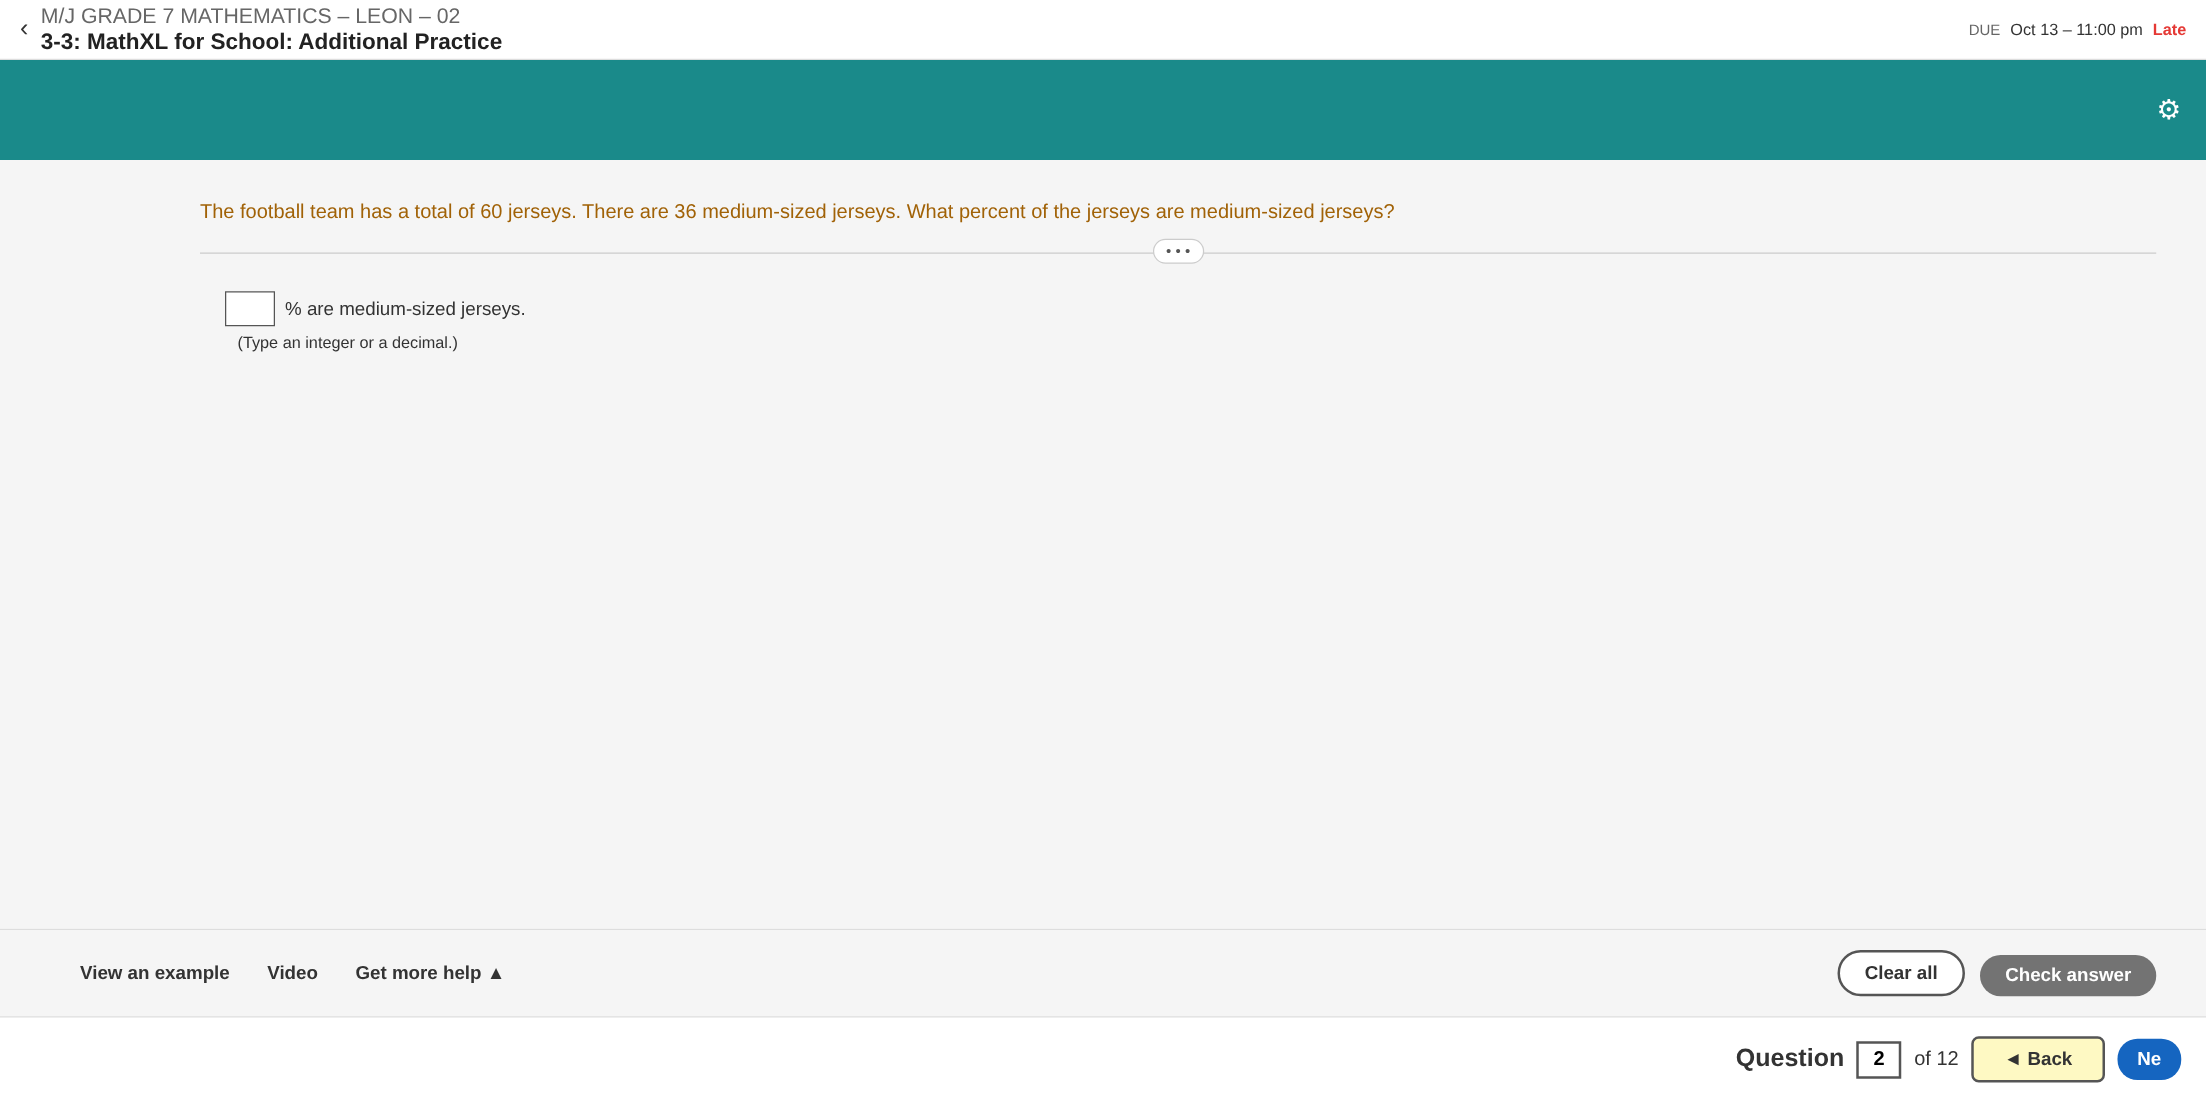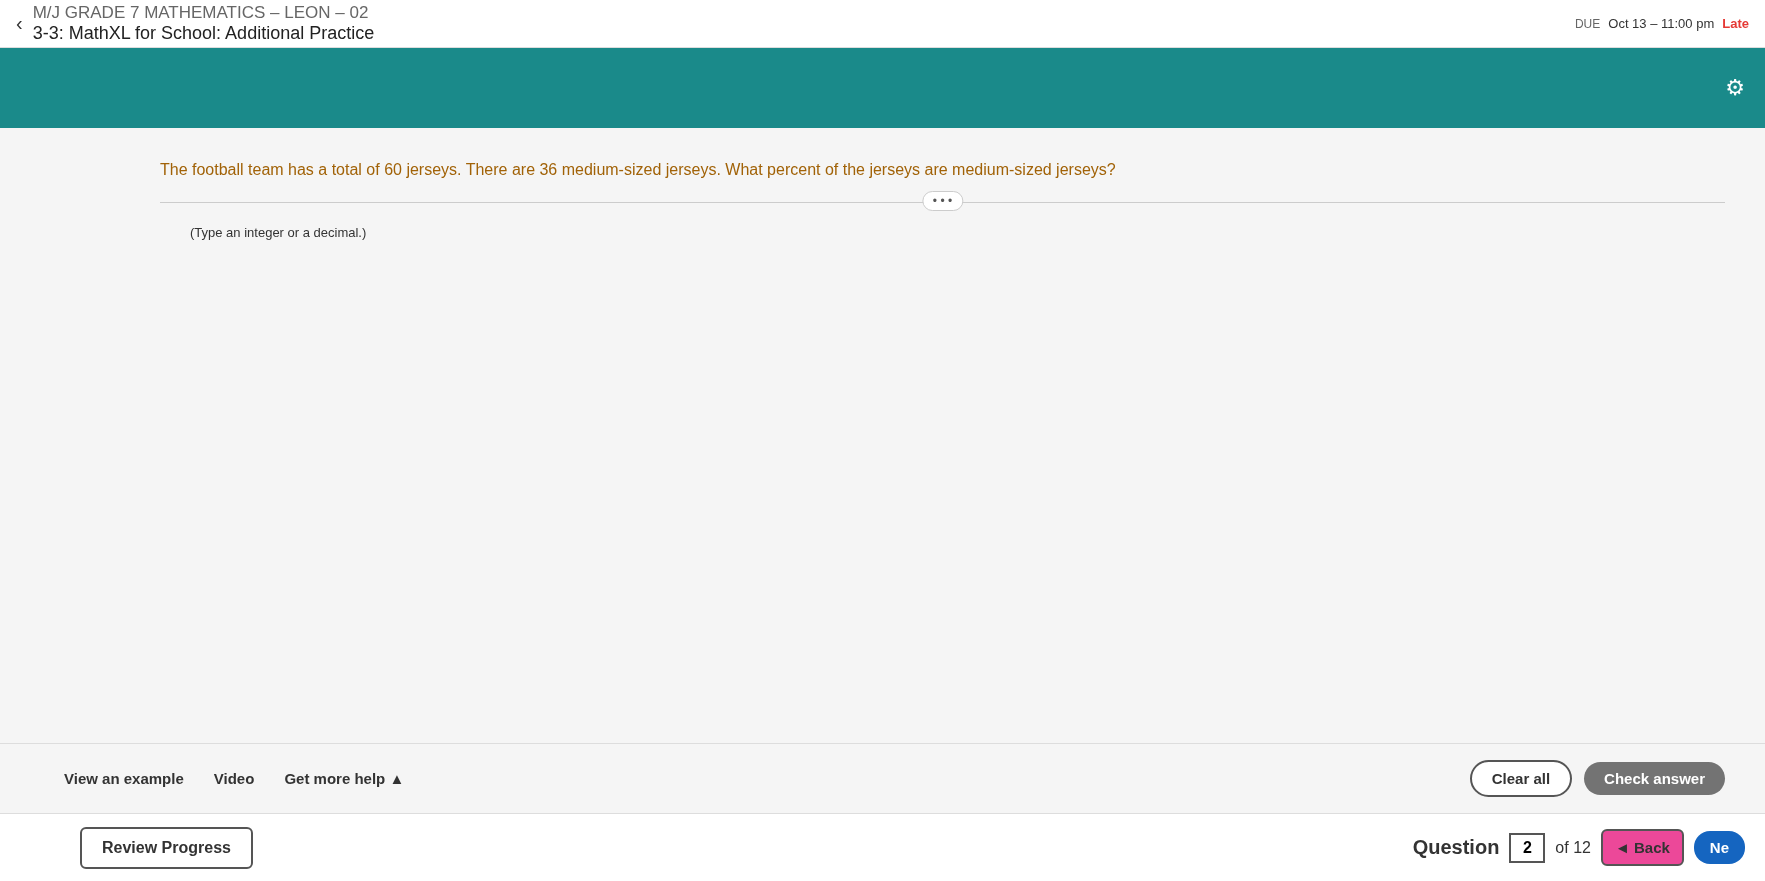--- a/index.html
+++ b/index.html
@@ -31,21 +31,21 @@
       font-size: 20px;
       color: #333;
       cursor: pointer;
     }
     .header-breadcrumb {
       font-size: 17px;
       color: #666;
     }
     .header-title {
       font-size: 18px;
-      font-weight: normal;
+      font-weight: bold;
       color: #222;
     }
     .top-header-right {
       display: flex;
       align-items: center;
       gap: 8px;
     }
     .due-label {
       font-size: 12px;
       color: #666;
@@ -166,21 +166,21 @@
       font-size: 15px;
       font-weight: bold;
       color: #333;
       cursor: pointer;
       text-decoration: none;
     }
 
     .action-bar-right {
       margin-left: auto;
       display: flex;
-      align-items: center;
+      align-items: flex-end;
       gap: 12px;
     }
 
     .clear-all-btn {
       background: #fff;
       border: 2px solid #555;
       border-radius: 20px;
       padding: 8px 20px;
       font-size: 15px;
       font-weight: bold;
@@ -249,22 +249,22 @@
     }
 
     .of-total {
       font-size: 16px;
       color: #333;
     }
 
     .back-btn {
       border: 2px solid #555;
       border-radius: 6px;
-      background: #ec4899;
-      padding: 8px 12px;
+      background: #fef9c3;
+      padding: 8px 24px;
       font-size: 15px;
       font-weight: bold;
       cursor: pointer;
       color: #333;
       display: flex;
       align-items: center;
       gap: 4px;
     }
 
     .next-btn {
@@ -301,38 +301,41 @@
 </div>
 
 <div class="main-content" style="flex: 1 1 0%; overflow: hidden; min-height: unset;">
   <p class="question-text">The football team has a total of 60 jerseys. There are 36 medium-sized jerseys. What percent of the jerseys are medium-sized jerseys?</p>
 
   <div class="divider">
     <button class="dots-btn">• • •</button>
   </div>
 
   <div class="answer-block">
+    <div class="answer-area">
+      <input type="text" class="answer-input" style="">
+      <span class="answer-label">% are medium-sized jerseys.</span>
+    </div>
     <div style="margin-left:10px; margin-top:4px;">
       <span class="answer-hint">(Type an integer or a decimal.)</span>
     </div>
   </div>
 </div>
 
 <div class="action-bar" style="position: static; margin-top: auto; bottom: unset; left: unset; right: unset;">
   <a class="action-link">View an example</a>
   <a class="action-link">Video</a>
   <a class="action-link">Get more help ▲</a>
   <div class="action-bar-right">
     <button class="clear-all-btn">Clear all</button>
     <button class="check-answer-btn">Check answer</button>
   </div>
 </div>
 
 <div class="footer" style="position: static; bottom: unset; left: unset; right: unset;">
-  <button class="review-progress-btn">Review Progress</button>
   <div class="footer-right">
     <span class="question-label">Question</span>
     <div class="question-number-box">2</div>
     <span class="of-total">of 12</span>
     <button class="back-btn">◄ Back</button>
     <button class="next-btn">Ne</button>
   </div>
 </div>
 
 </body></html>

